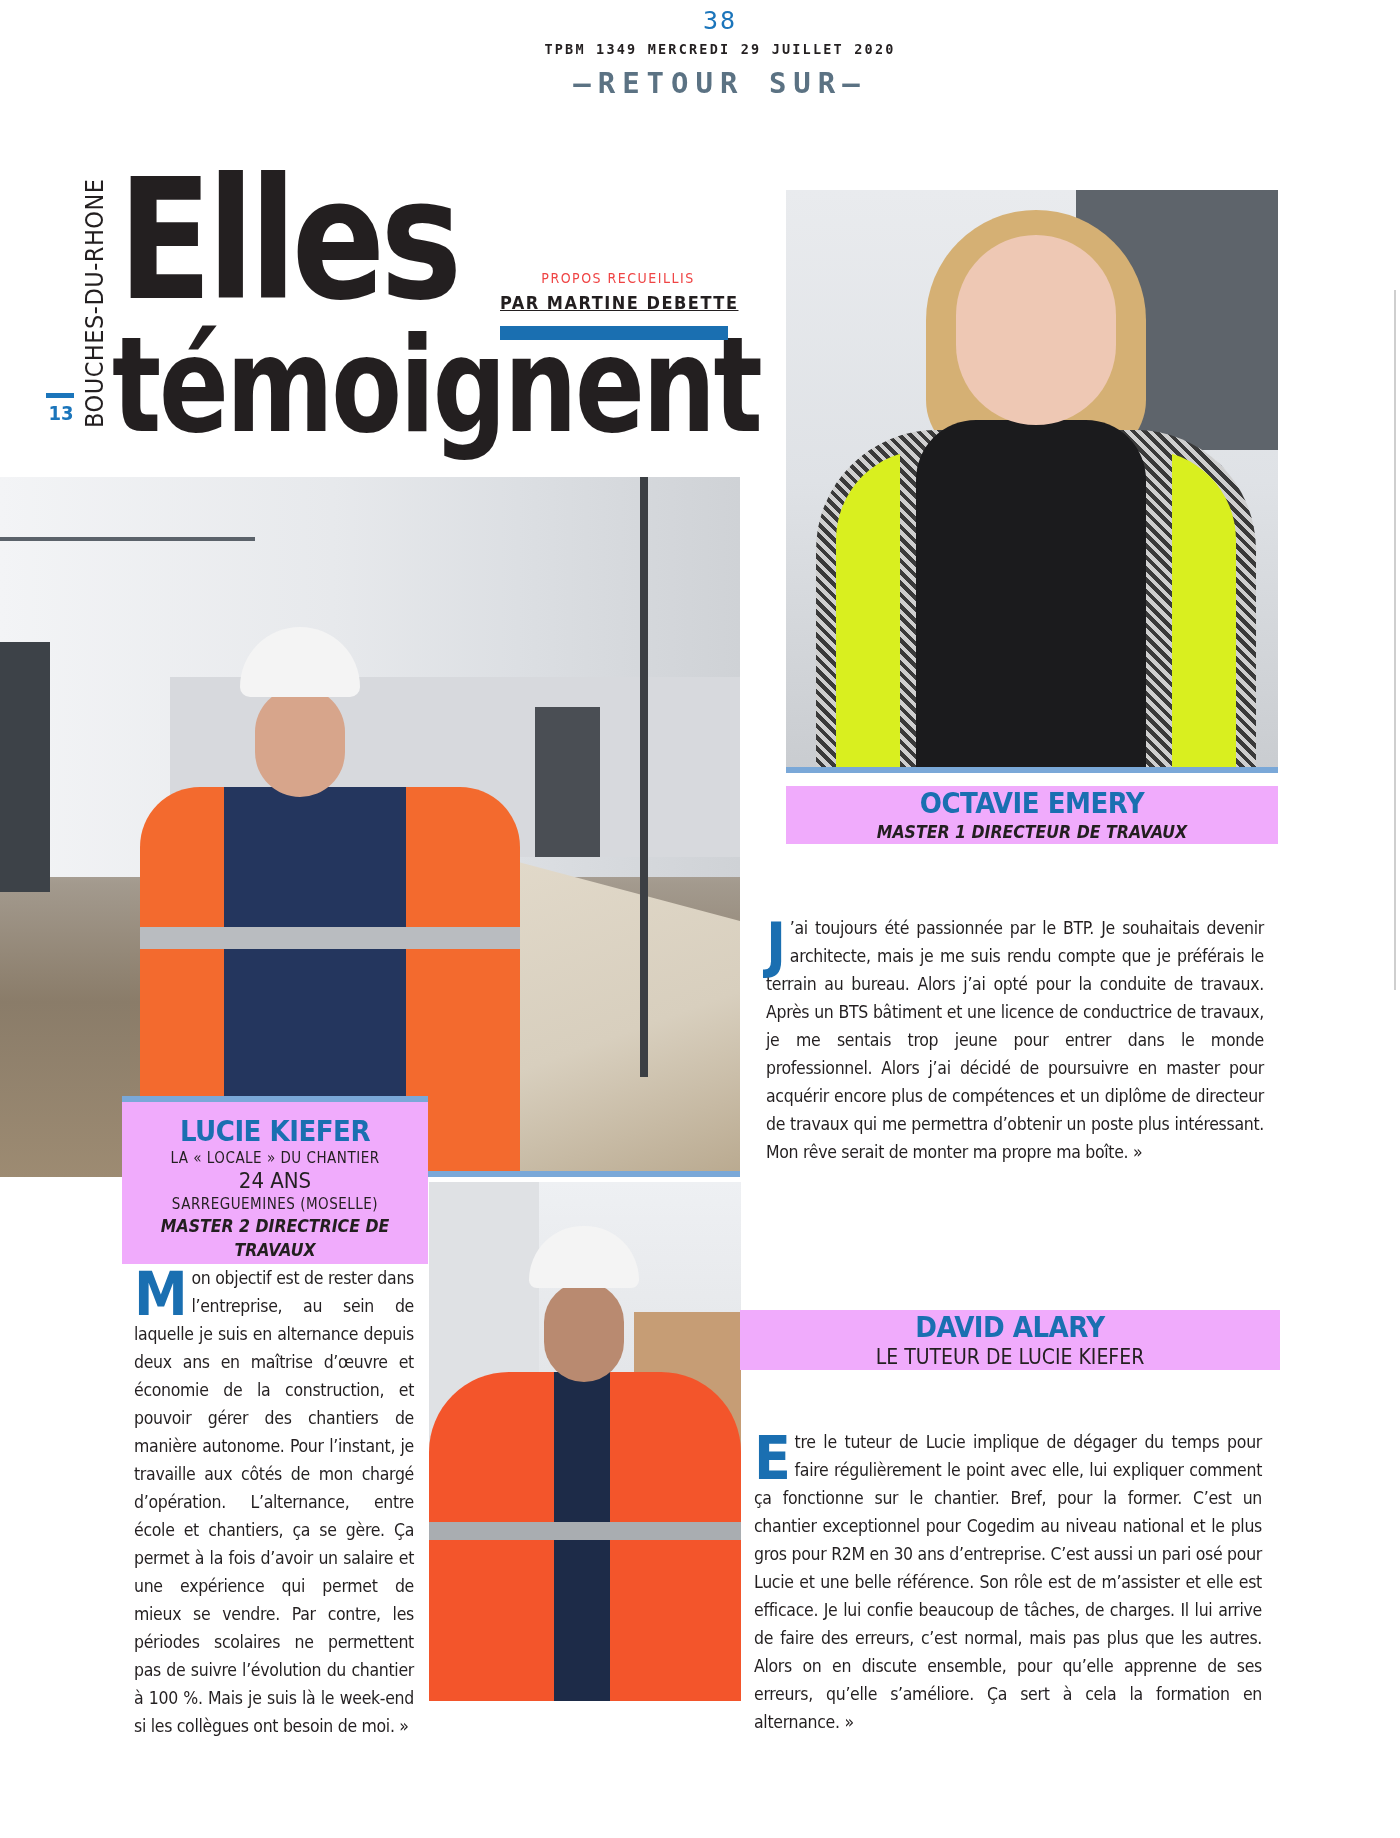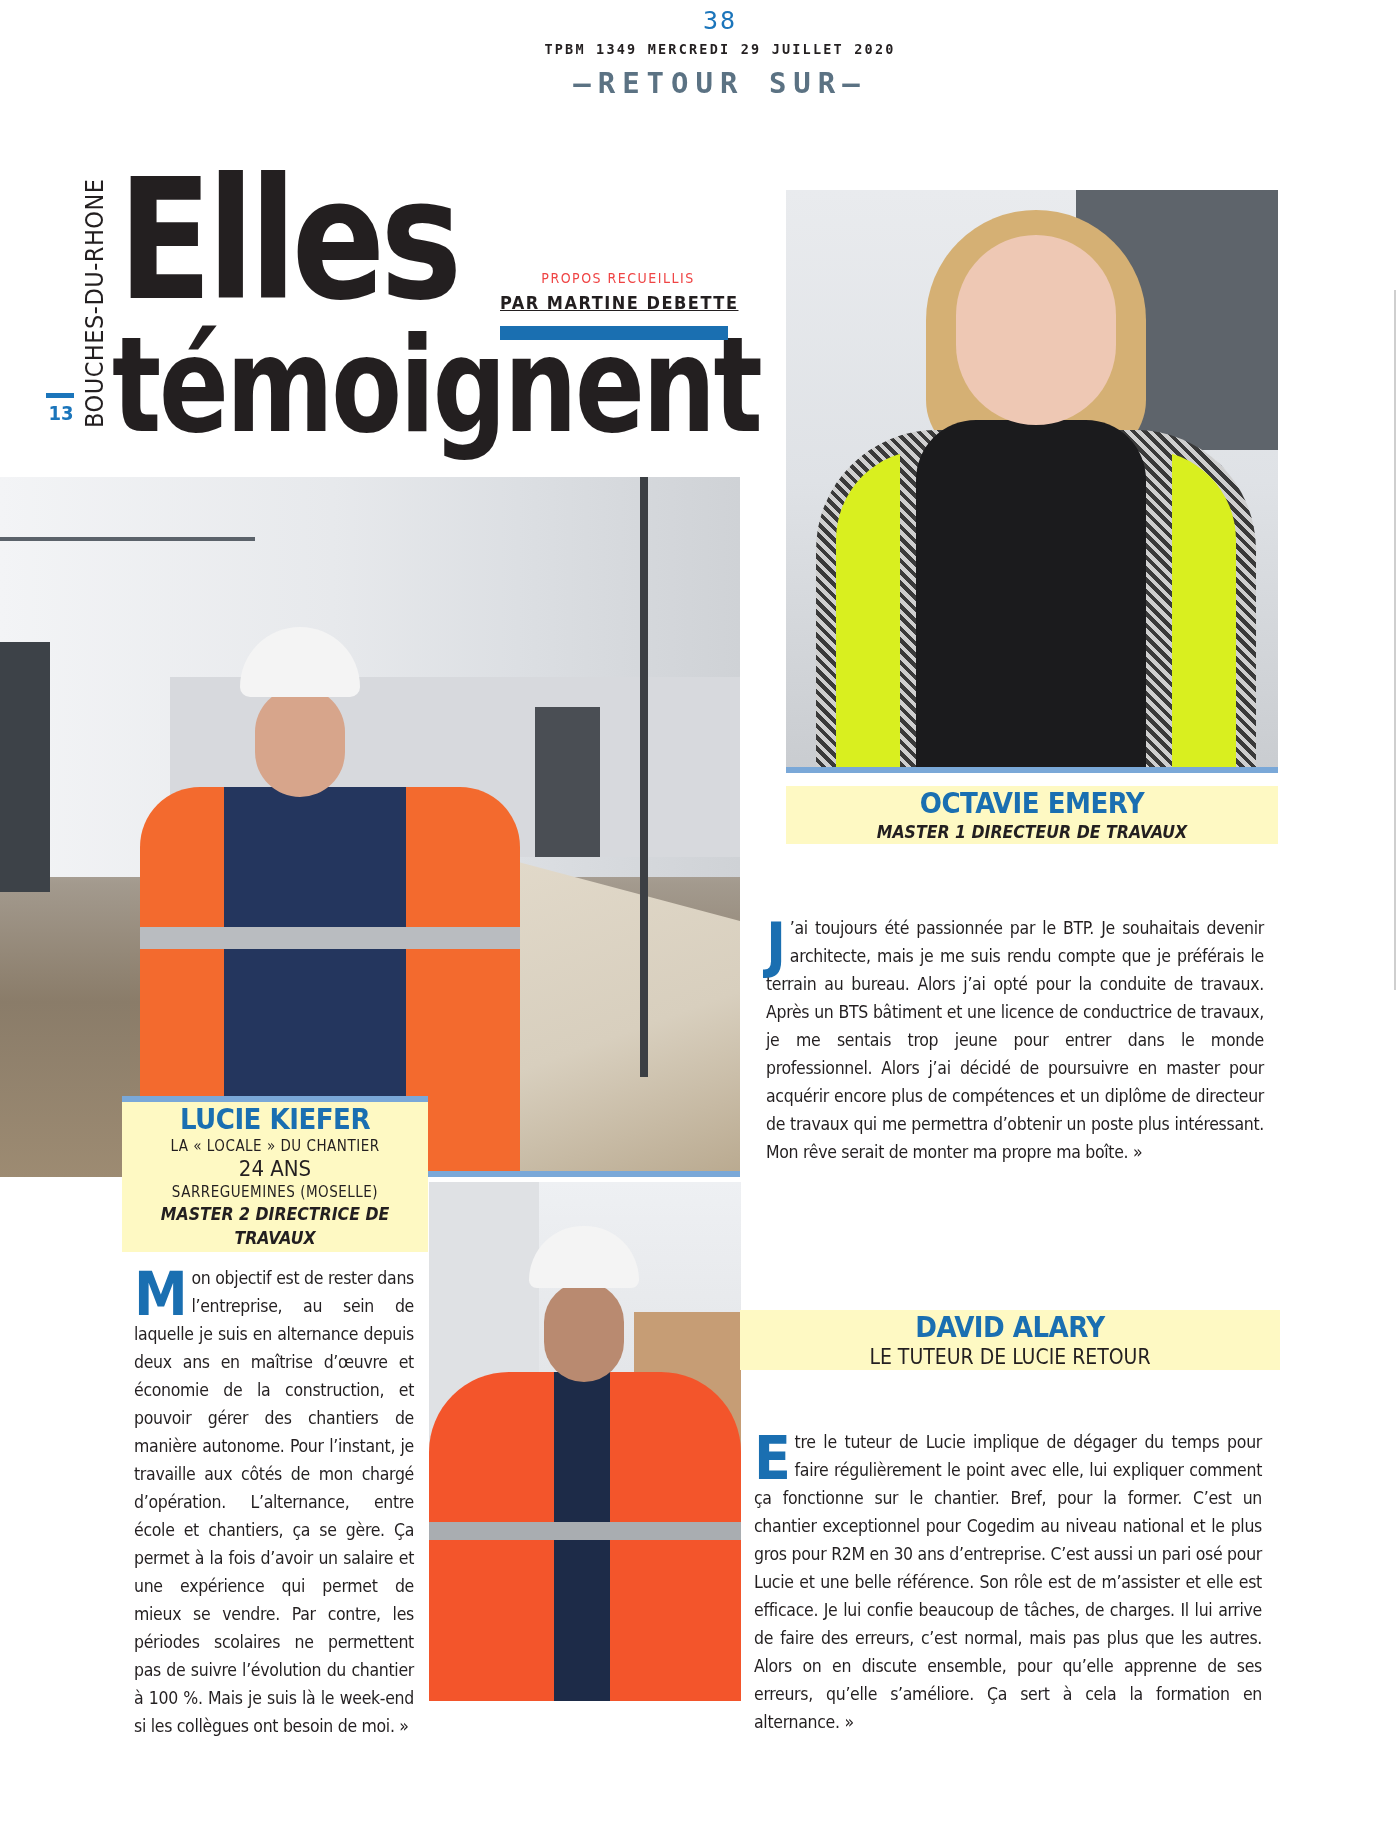--- a/index.html
+++ b/index.html
@@ -64,26 +64,26 @@
   #photo-david{left:429px;top:1182px;width:312px;height:519px;background:linear-gradient(180deg,#eef0f3 0,#e3e5e8 40%,#c7b091 100%);}
   #photo-david .bldgR{position:absolute;left:205px;top:130px;width:107px;height:170px;background:#c69d75;}
   #photo-david .bldgL{position:absolute;left:0;top:0;width:110px;height:260px;background:#dfe1e4;}
   #photo-david .helmet{position:absolute;left:100px;top:44px;width:110px;height:62px;background:#f4f4f4;border-radius:55px 55px 8px 8px;}
   #photo-david .face{position:absolute;left:115px;top:100px;width:80px;height:100px;background:#b98a70;border-radius:40px;}
   #photo-david .jacket{position:absolute;left:0;top:190px;width:312px;height:329px;border-radius:80px 80px 0 0;
       background:linear-gradient(90deg,#f3552b 0,#f3552b 40%,#1d2b48 40%,#1d2b48 58%,#f3552b 58%);}
   #photo-david .stripe{position:absolute;left:0;top:340px;width:312px;height:18px;background:#a9adb1;}
 
   
-  .cap{position:absolute;background:#fef9c3;text-align:center;}
+  .cap{position:absolute;background:#f0abfc;text-align:center;}
   .cap .name{color:#1a6fb1;font-weight:bold;font-size:29px;line-height:34px;letter-spacing:-0.5px;}
   .cap .sub{font-size:15px;letter-spacing:0.5px;line-height:20px;}
   .cap .age{font-size:22px;line-height:26px;}
   .cap .role{font-style:italic;font-size:17.5px;line-height:24px;font-weight:bold;}
-  #cap-lucie{left:122px;top:1096px;width:306px;height:150px;border-top:6px solid #7aa8d8;}
+  #cap-lucie{left:122px;top:1096px;width:306px;height:150px;border-top:6px solid #7aa8d8;padding-top:12px;}
   #cap-octavie{left:786px;top:786px;width:492px;}
   #cap-david{left:740px;top:1310px;width:540px;}
 
   
   .body{position:absolute;font-size:17.5px;line-height:28px;text-align:justify;color:#231f20;letter-spacing:-0.3px;}
   .dropcap{float:left;font-size:60px;line-height:52px;height:52px;color:#1a6fb1;font-weight:bold;margin:4px 4px 0 0;}
   #body-octavie{left:766px;top:914px;width:498px;}
   #body-lucie{left:134px;top:1264px;width:280px;}
   #body-david{left:754px;top:1428px;width:508px;}
 
@@ -152,21 +152,21 @@
   <div class="role">MASTER 2 DIRECTRICE DE TRAVAUX</div>
 </div>
 
 <div class="cap" id="cap-octavie">
   <div class="name">OCTAVIE EMERY</div>
   <div class="role">MASTER 1 DIRECTEUR DE TRAVAUX</div>
 </div>
 
 <div class="cap" id="cap-david">
   <div class="name">DAVID ALARY</div>
-  <div class="age" style="font-size:21px;">LE TUTEUR DE LUCIE RETOUR</div>
+  <div class="age" style="font-size:21px;">LE TUTEUR DE LUCIE KIEFER</div>
 </div>
 
 <div class="body" id="body-octavie">
   <span class="dropcap">J</span><span>’ai toujours été passionnée par le BTP. Je souhaitais devenir architecte, mais je me suis rendu compte que je préférais le terrain au bureau. Alors j’ai opté pour la conduite de travaux. Après un BTS bâtiment et une licence de conductrice de travaux, je me sentais trop jeune pour entrer dans le monde professionnel. Alors j’ai décidé de poursuivre en master pour acquérir encore plus de compétences et un diplôme de directeur de travaux qui me permettra d’obtenir un poste plus intéressant. Mon rêve serait de monter ma propre ma boîte. »</span>
 </div>
 
 <div class="body" id="body-lucie">
   <span class="dropcap">M</span><span>on objectif est de rester dans l’entreprise, au sein de laquelle je suis en alternance depuis deux ans en maîtrise d’œuvre et économie de la construction, et pouvoir gérer des chantiers de manière autonome. Pour l’instant, je travaille aux côtés de mon chargé d’opération. L’alternance, entre école et chantiers, ça se gère. Ça permet à la fois d’avoir un salaire et une expérience qui permet de mieux se vendre. Par contre, les périodes scolaires ne permettent pas de suivre l’évolution du chantier à 100 %. Mais je suis là le week-end si les collègues ont besoin de moi. »</span>
 </div>
 

